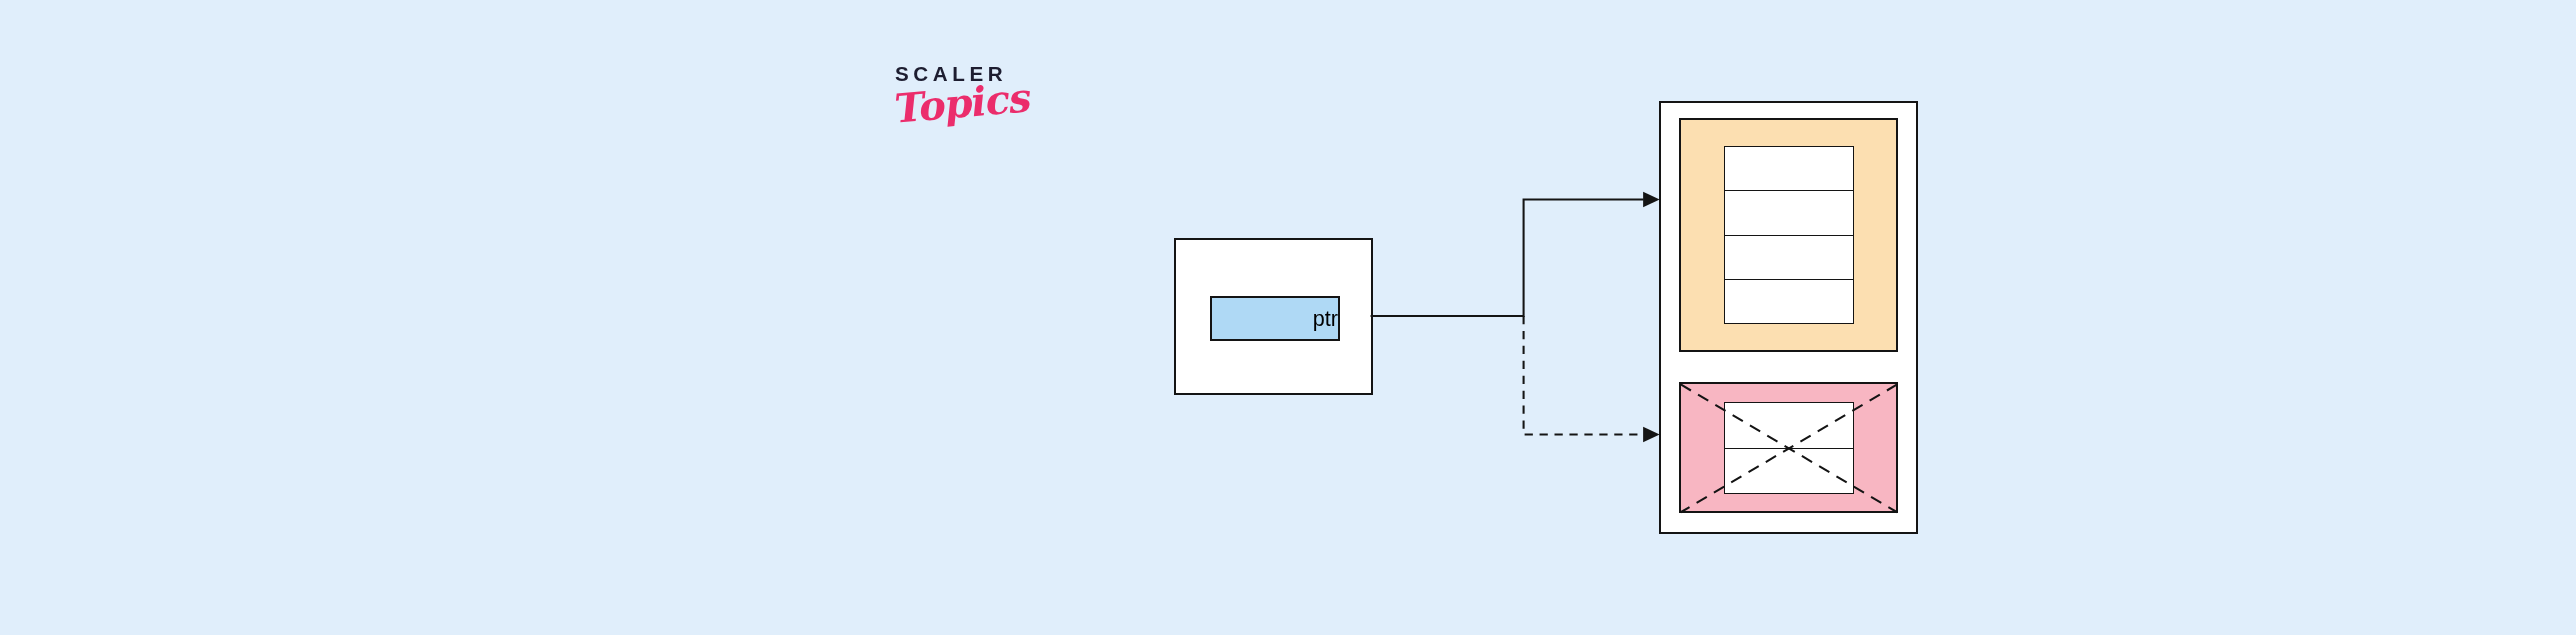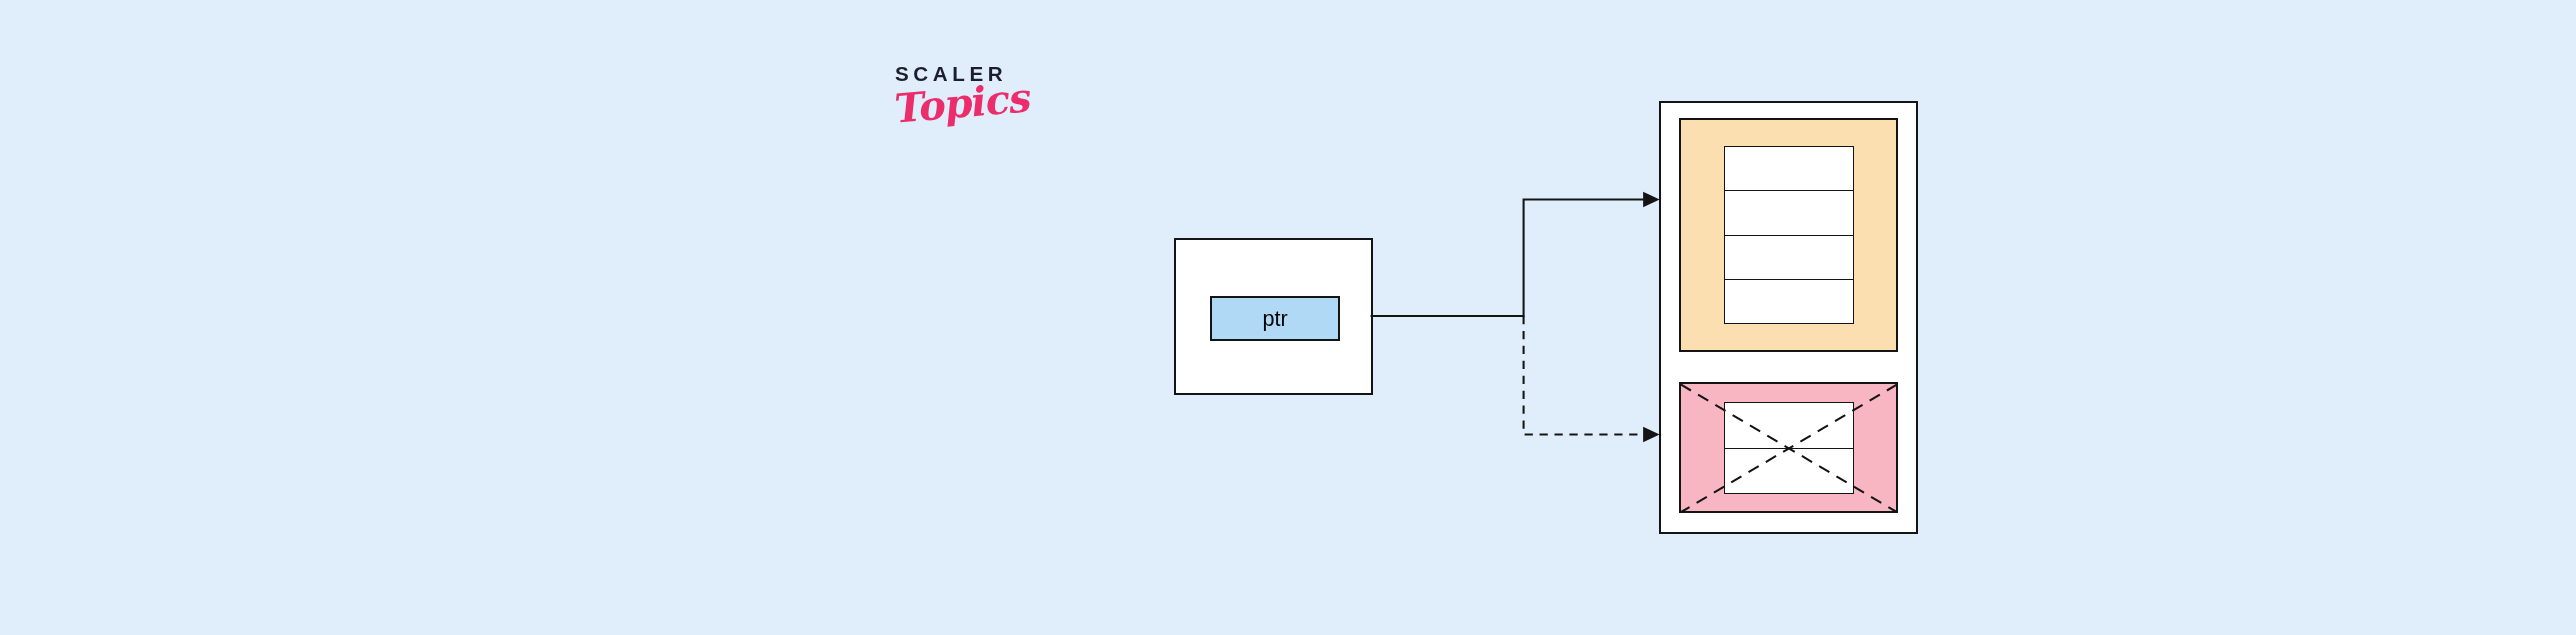--- a/index.html
+++ b/index.html
@@ -41,21 +41,21 @@
     letter-spacing:-1px;
   }
   
   .pointer-box{
     position:absolute;left:1174px;top:238px;width:199px;height:157px;
     background:var(--cell-fill);border:2.1px solid var(--line);
   }
   .pointer-cell{
     position:absolute;left:1208px;top:294px;width:130px;height:45px;
     background:var(--pointer-fill);border:2.1px solid var(--line);
-    display:flex;align-items:center;justify-content:center;
+    display:flex;align-items:center;justify-content:flex-end;
   }
   .pointer-label{
     font-size:21.6px;color:#000;line-height:1;
     font-family:"Liberation Sans",sans-serif;
   }
   
   .heap-box{
     position:absolute;left:1659px;top:101px;width:259px;height:433px;
     background:var(--cell-fill);border:2.1px solid var(--line);
   }

